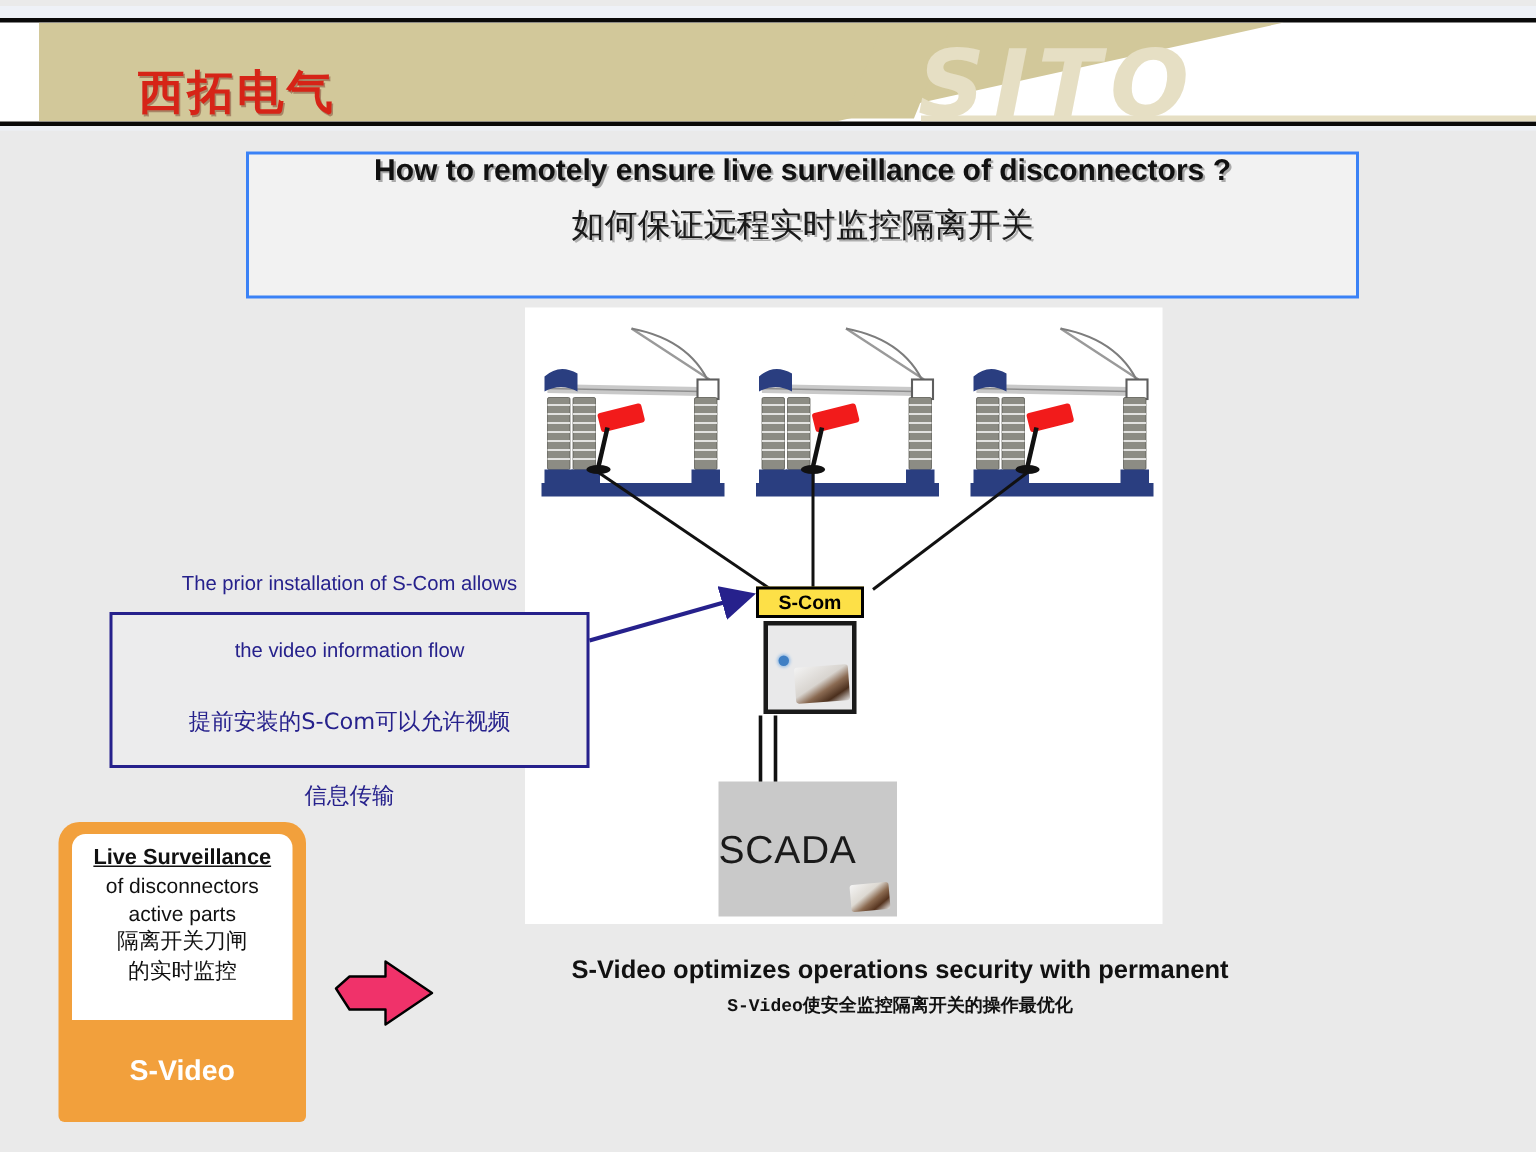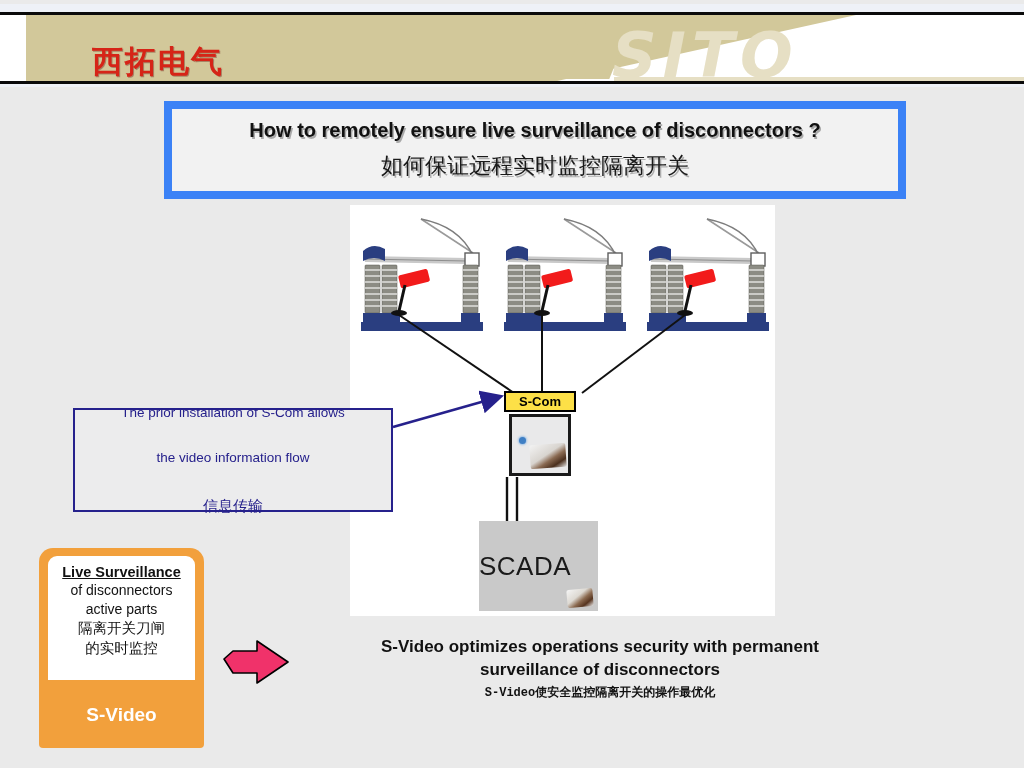--- a/index.html
+++ b/index.html
@@ -90,26 +90,25 @@
   }
 
   
   .title-box {
     position: absolute;
     left: 164px;
     top: 101px;
     width: 742px;
     height: 98px;
     background: #f2f2f2;
-    border: 8px solid #3b82f6;
+    border: 2px solid #3b82f6;
     box-sizing: border-box;
     display: flex;
     flex-direction: column;
     align-items: center;
-    justify-content: center;
   }
   .title-en {
     font-size: 20px;
     font-weight: bold;
     color: #111;
     text-shadow: 1.5px 1.5px 0 rgba(0,0,0,.30);
     white-space: nowrap;
   }
   .title-cn {
     margin-top: 9px;
@@ -502,37 +501,37 @@
     <span>S-Com</span>
   </div>
   <div class="scom-device">
     <span class="scom-led"></span>
     <span class="scom-img"></span>
   </div>
 
   <div class="callout">
     <div class="callout-en">The prior installation of S-Com allows</div>
     <div class="callout-en">the video information flow</div>
+    <div class="callout-cn">提前安装的S-Com可以允许视频</div>
     <div class="callout-cn">信息传输</div>
   </div>
 
   <div class="orange-card">
     <div class="orange-inner">
       <div class="oc-title">Live Surveillance</div>
       <div class="oc-sub">of disconnectors</div>
       <div class="oc-sub">active parts</div>
       <div class="oc-cn">隔离开关刀闸</div>
       <div class="oc-cn">的实时监控</div>
     </div>
     <div class="oc-footer">S-Video</div>
   </div>
 
   <div class="caption">
     <div class="cap-en">S-Video optimizes operations security with permanent</div>
-    <div class="cap-en">surveillance of disconnectors</div>
     <div class="cap-cn">S-Video使安全监控隔离开关的操作最优化</div>
   </div>
 
   <svg class="overlay-svg">
     <defs>
       <marker id="navyhead" markerWidth="9" markerHeight="9" refX="7" refY="4.5" orient="auto">
         <path d="M0,0 L9,4.5 L0,9 z" fill="#26218c"></path>
       </marker>
     </defs>
 

